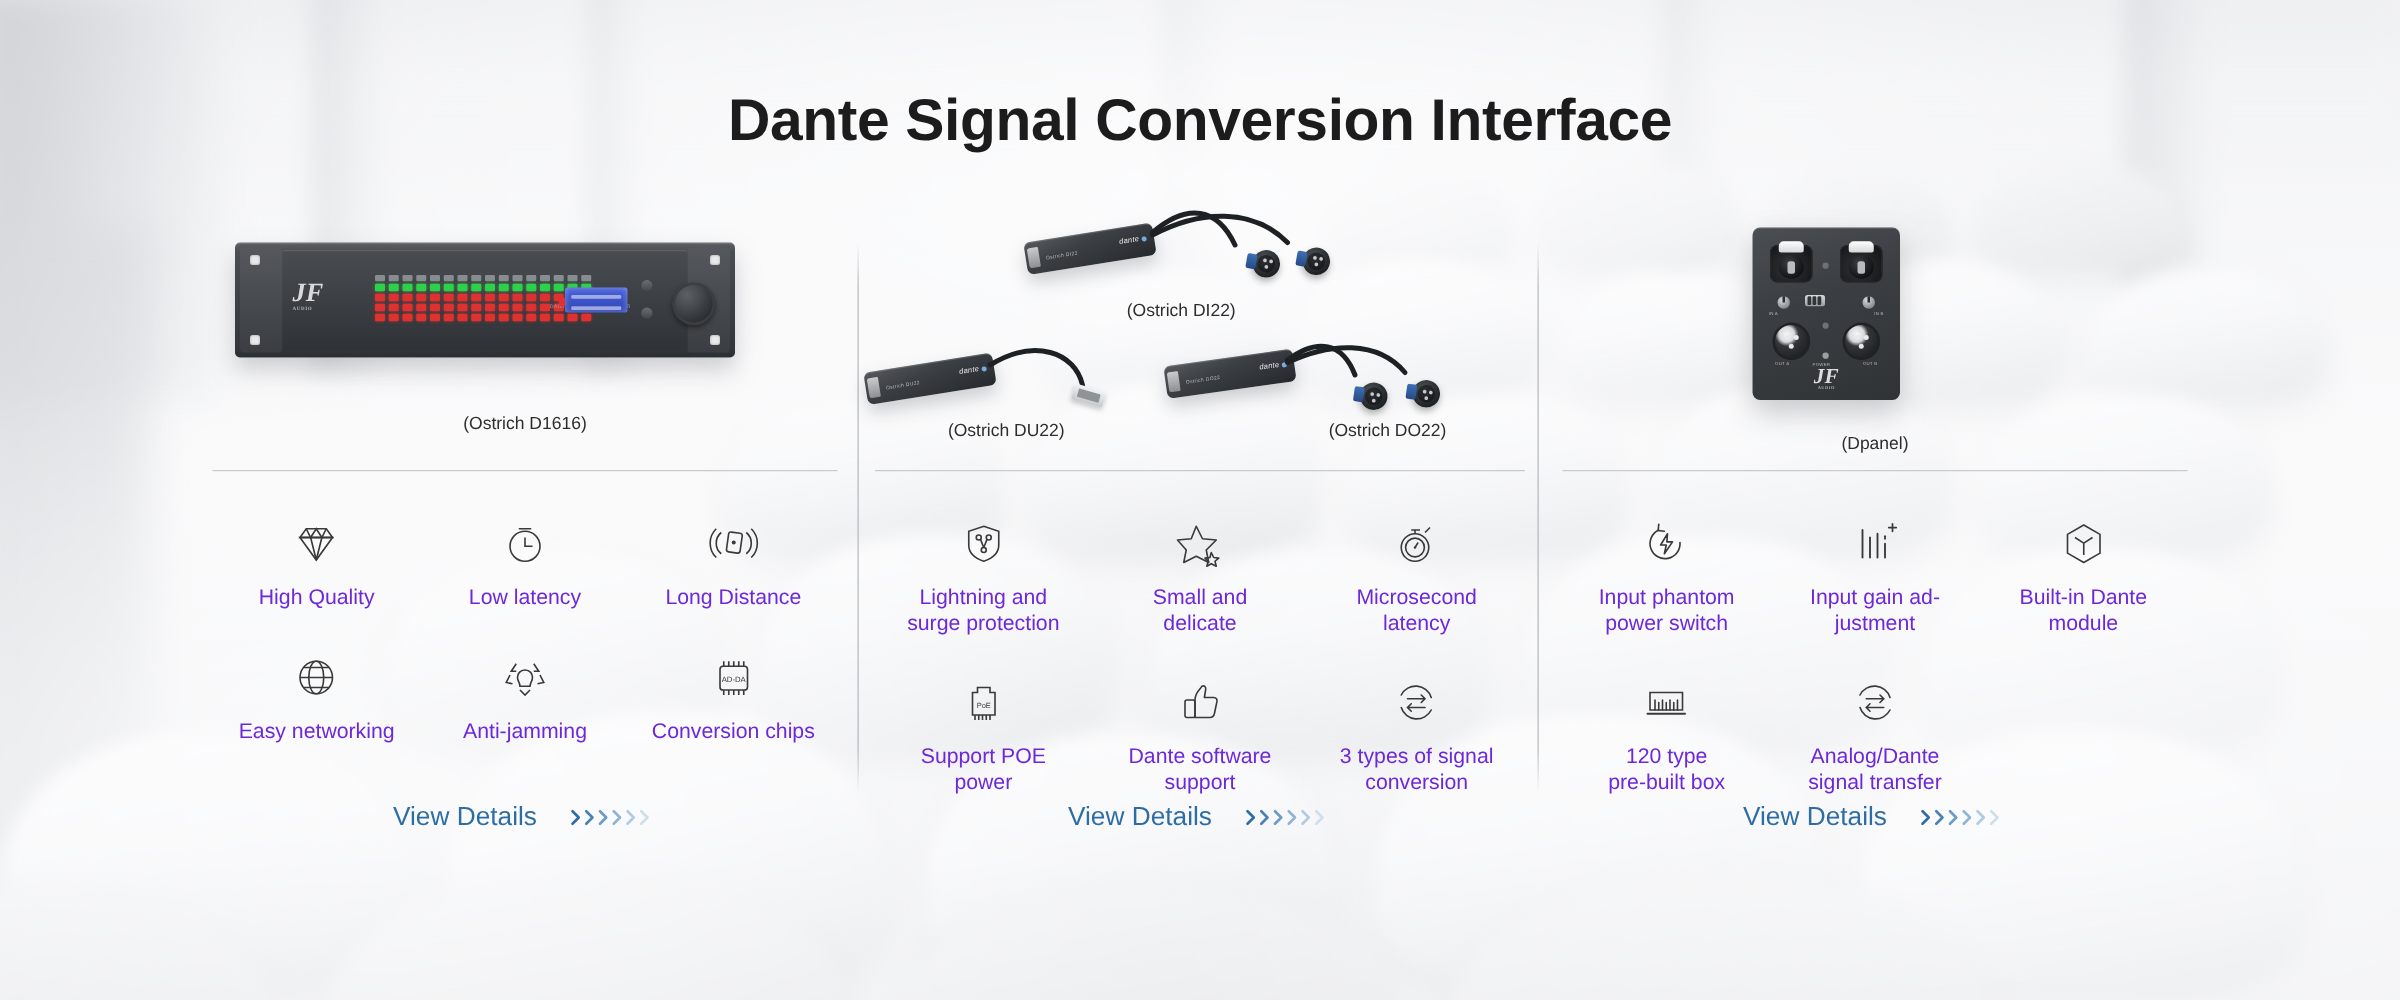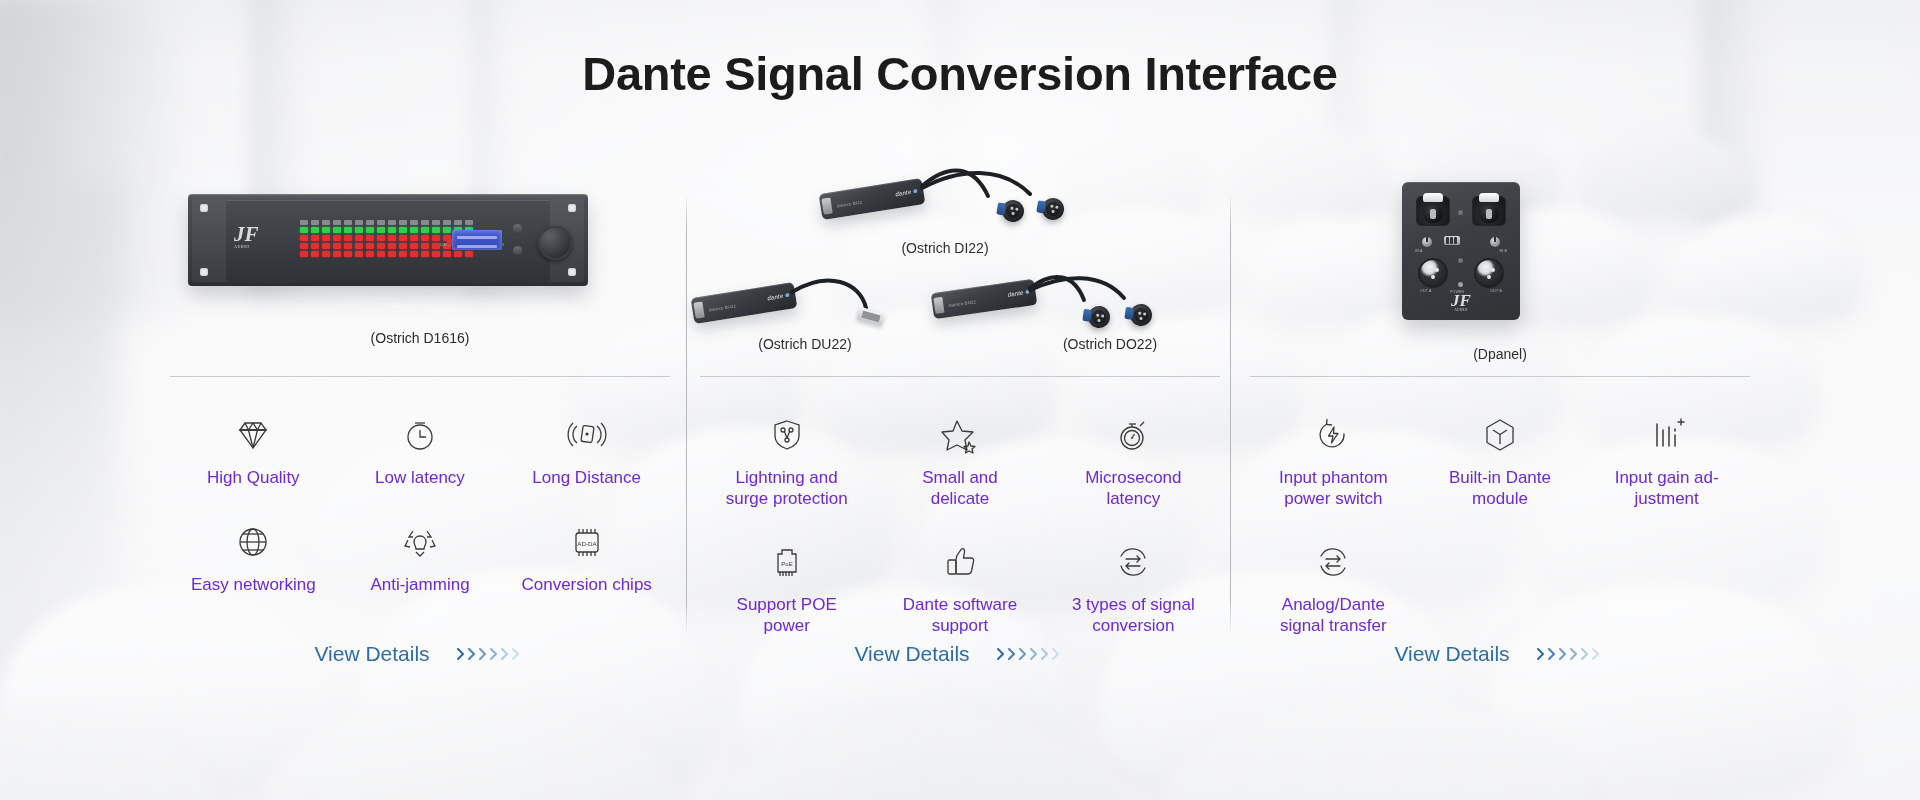--- a/index.html
+++ b/index.html
@@ -62,21 +62,21 @@
   }
   .bg .veil {
     position: absolute; inset: 0;
     background: rgba(250,250,251,.52);
   }
 
   
   .content { position: absolute; inset: 0; }
 
   .page-title {
-    position: absolute; top: 46px; left: 0; right: 0;
+    position: absolute; top: 68px; left: 0; right: 0;
     text-align: center;
     font-size: 47px; font-weight: bold; color: #1c1c1c;
     letter-spacing: -.3px;
   }
 
   .columns {
     position: absolute; top: 180px; left: 0; right: 0; height: 520px;
   }
   .col { position: absolute; top: 0; height: 520px; }
   .col-a { left: 170px;  width: 500px; }
@@ -801,46 +801,57 @@
                 <path d="M14 4.5 L13.5 9.5 L18.5 10"></path>
                 <path d="M21 12 L15.5 21 H20 L18.5 28 L25 18.5 H20.5 Z" stroke-linejoin="round"></path>
               </svg>
             </div>
             <div class="feat-label">Input phantom
 power switch</div>
           </div>
 
           <div class="feature">
             <div class="feat-icon">
-              <svg width="40" height="40" viewBox="0 0 40 40" fill="none" stroke="#3a3a3a" stroke-width="1.3" stroke-linejoin="round">
-                <path d="M20 5 L33 12.5 V27.5 L20 35 L7 27.5 V12.5 Z"></path>
-                <path d="M13 15 L20 19.5 L27 15"></path>
-                  <path d="M20 19.5 V29"></path>
-              </svg>
-            </div>
-            <div class="feat-label">Built-in Dante
-module</div>
-          </div>
-
-          <div class="feature">
-            <div class="feat-icon">
               <svg width="40" height="40" viewBox="0 0 40 40" fill="none" stroke="#3a3a3a" stroke-width="1.5" stroke-linecap="round">
                 <path d="M10 9 V31"></path>
                   <path d="M16 15 V31"></path>
                   <path d="M22 12 V31"></path>
                 <path d="M28 20 V31"></path>
                   <path d="M28 14 V16"></path>
                 <path d="M31 7 H37 M34 4 V10" stroke-width="1.4"></path>
               </svg>
             </div>
             <div class="feat-label">Input gain ad-
 justment</div>
           </div>
 
-
+          <div class="feature">
+            <div class="feat-icon">
+              <svg width="40" height="40" viewBox="0 0 40 40" fill="none" stroke="#3a3a3a" stroke-width="1.3" stroke-linejoin="round">
+                <path d="M20 5 L33 12.5 V27.5 L20 35 L7 27.5 V12.5 Z"></path>
+                <path d="M13 15 L20 19.5 L27 15"></path>
+                  <path d="M20 19.5 V29"></path>
+              </svg>
+            </div>
+            <div class="feat-label">Built-in Dante
+module</div>
+          </div>
+
+
+          <div class="feature">
+            <div class="feat-icon">
+              <svg width="42" height="40" viewBox="0 0 42 40" fill="none" stroke="#3a3a3a" stroke-width="1.3" stroke-linecap="round">
+                <path d="M8 12 H34 V26 H8 Z"></path>
+                <path d="M12 18 V26 M15 20 V26 M18 18 V26 M21 20 V26 M24 18 V26 M27 20 V26 M30 18 V26"></path>
+                <path d="M6 29 H36" stroke-width="1.6"></path>
+              </svg>
+            </div>
+            <div class="feat-label">120 type
+pre-built box</div>
+          </div>
 
           <div class="feature">
             <div class="feat-icon">
               <svg width="40" height="40" viewBox="0 0 40 40" fill="none" stroke="#3a3a3a" stroke-width="1.3" stroke-linecap="round">
                 <path d="M32 16 A13 13 0 0 0 8 14"></path>
                   <path d="M8 24 A13 13 0 0 0 32 26"></path>
                 <path d="M13 17 H27 M24 14 L27 17 L24 20"></path>
                 <path d="M27 24 H13 M16 21 L13 24 L16 27"></path>
               </svg>
             </div>

